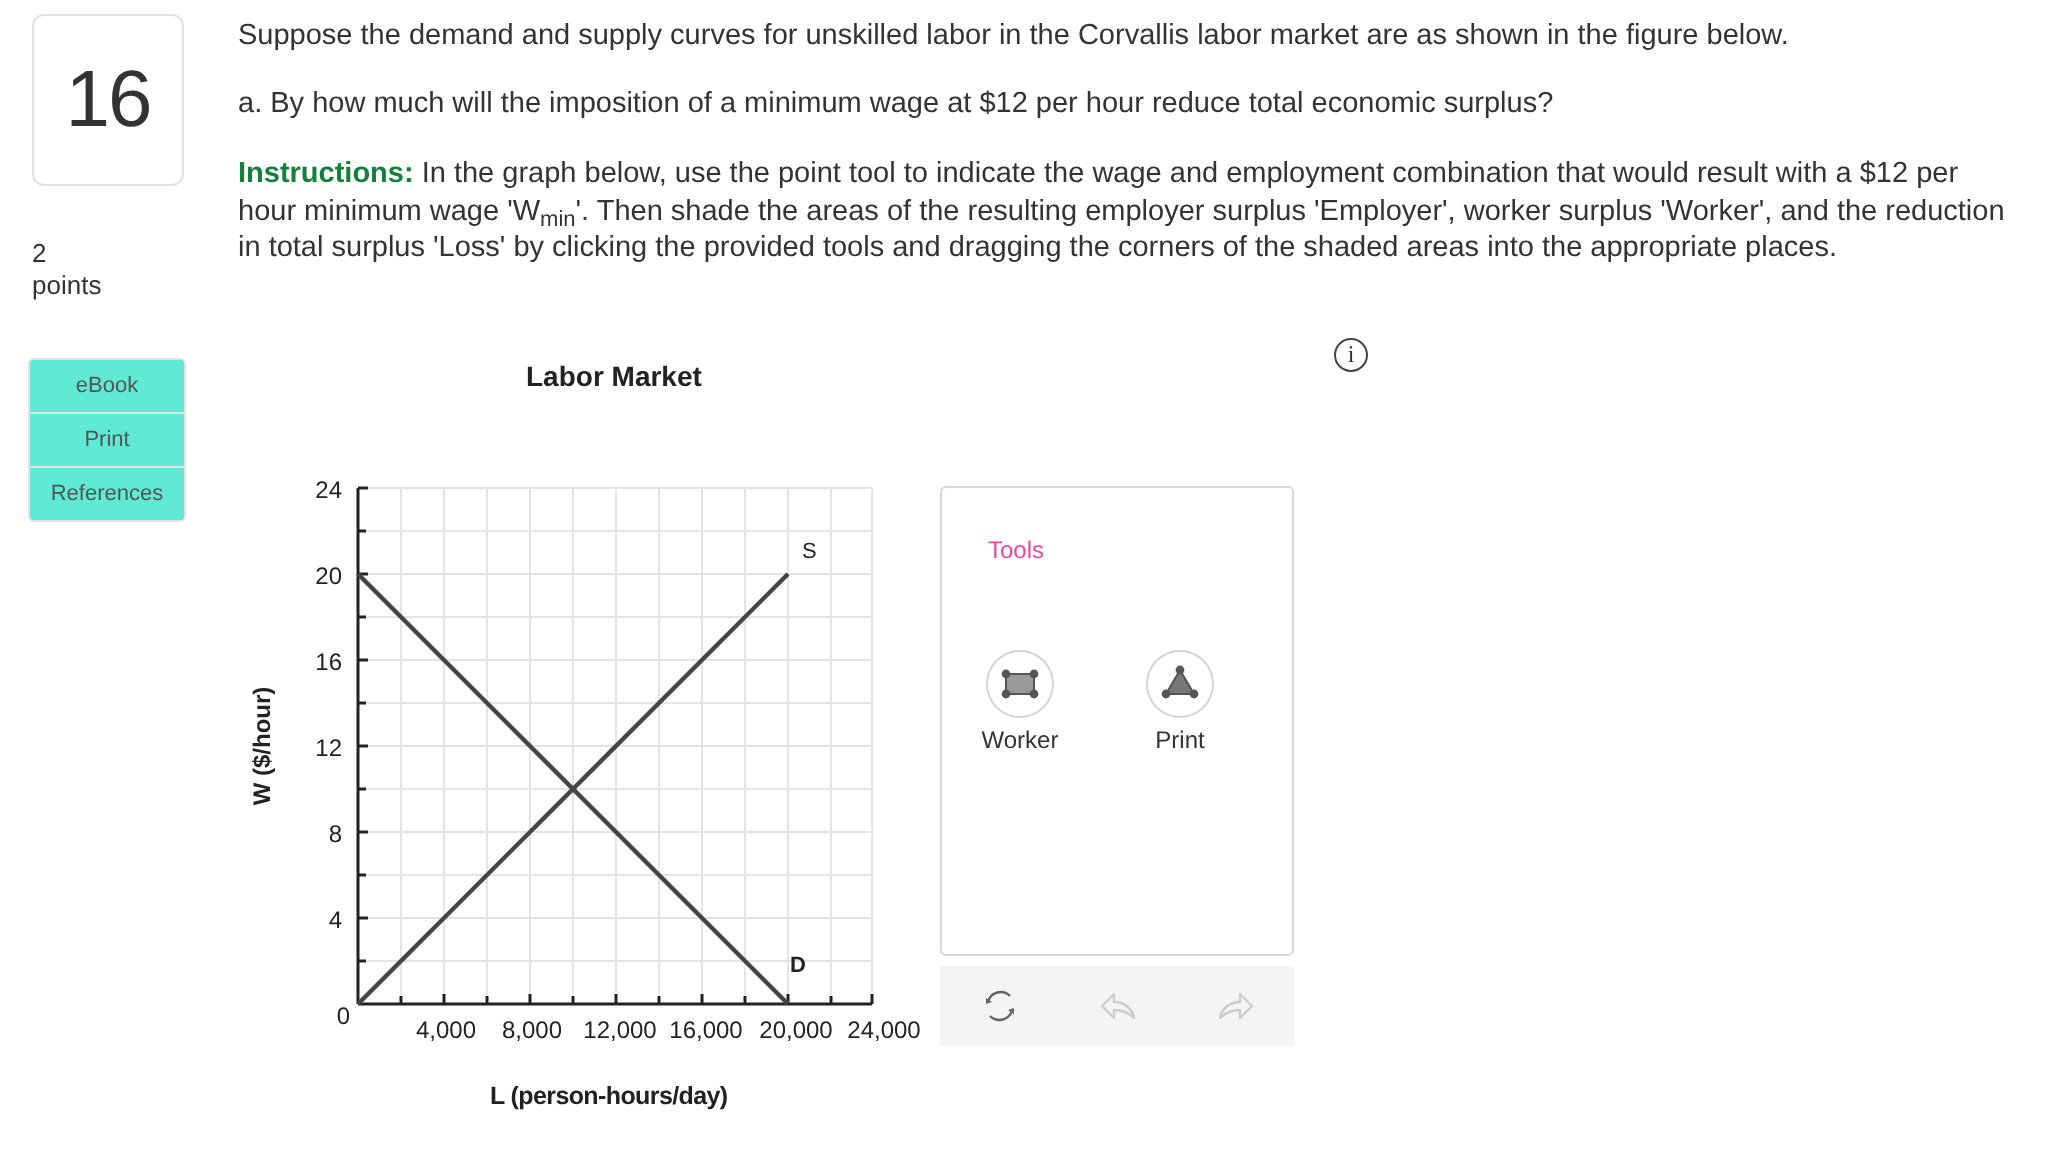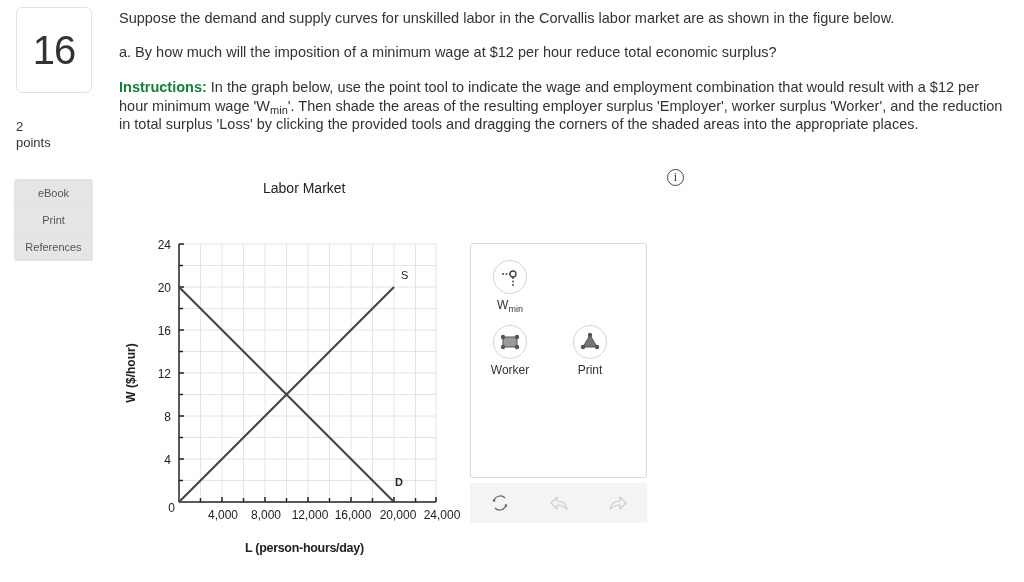--- a/index.html
+++ b/index.html
@@ -9,39 +9,39 @@
   .qnum-box {
     position: absolute; left: 16px; top: 7px; width: 76px; height: 86px;
     border: 1px solid #e2e2e2; border-radius: 6px;
     display: flex; align-items: center; justify-content: center;
     font-size: 40px; color: #333; font-weight: 400; letter-spacing: -1px;
   }
   .points { position: absolute; left: 16px; top: 119px; font-size: 13px; color: #333; line-height: 16px; }
   .side-links { position: absolute; left: 14px; top: 179px; width: 79px; }
   .side-link {
     display: block; height: 27px; border: 1px solid #e2e2e2; border-top: none;
-    font-size: 11px; color: #555; text-align: center; line-height: 26px; cursor: pointer; background: #e5e5e5;
+    font-size: 11px; color: #555; text-align: center; line-height: 26px; cursor: pointer; background: #5eead4;
   }
   .side-link:first-child { border-top: 1px solid #e2e2e2; height: 28px; border-radius: 3px 3px 0 0; }
   .side-link:last-child { border-radius: 0 0 3px 3px; }
 
   .prompt { position: absolute; left: 119px; top: 9px; font-size: 14.5px; color: #333; line-height: 18px; }
   .question { position: absolute; left: 119px; top: 43px; font-size: 14.5px; color: #333; line-height: 18px; }
   .instructions { position: absolute; left: 119px; top: 78px; width: 885px; font-size: 14.5px; color: #333; line-height: 18.5px; }
   .instructions .lbl { color: #15803d; font-weight: bold; }
   .instructions sub { font-size: 11px; vertical-align: -3px; line-height: 0; }
 
   .info-icon {
     position: absolute; left: 667px; top: 169px; width: 17px; height: 17px;
     border: 1.3px solid #444; border-radius: 50%;
     font-family: "Liberation Serif", serif; font-size: 12px; color: #333;
     text-align: center; line-height: 15px; cursor: pointer;
   }
 
-  .chart-title { position: absolute; left: 263px; top: 180px; font-size: 14px; font-weight: normal; color: #222; }
+  .chart-title { position: absolute; left: 263px; top: 180px; font-size: 14px; font-weight: bold; color: #222; }
 
   .graph-svg { position: absolute; left: 110px; top: 225px; }
 
   .tools-panel {
     position: absolute; left: 470px; top: 243px; width: 177px; height: 235px;
     border: 1px solid #d9d9d9; border-radius: 3px; background: #fff;
   }
   .tools-title {
     position: absolute; left: 18px; top: -8px; padding: 0 5px; background: #fff;
     font-size: 12px; color: #ec4899; margin-top: 32px;
@@ -174,30 +174,20 @@
   </g>
 
   <text transform="translate(135,373) rotate(-90)" text-anchor="middle" font-size="12" font-weight="bold" fill="#222" font-family="Liberation Sans, sans-serif">W ($/hour)</text>
 </svg>
 
 <div class="x-label">L (person-hours/day)</div>
 
 <div class="tools-panel">
   <div class="tools-title">Tools</div>
 
-  <div class="tool" style="left:4px; top:16px;">
-    <div class="tool-circle">
-      <svg width="20" height="20" viewBox="0 0 20 20">
-        <line x1="2" y1="7" x2="10" y2="7" stroke="#444" stroke-width="1.4" stroke-dasharray="2,1.5"></line>
-        <circle cx="13" cy="7" r="3" fill="#fff" stroke="#444" stroke-width="1.4"></circle>
-        <line x1="13" y1="10" x2="13" y2="19" stroke="#444" stroke-width="1.4" stroke-dasharray="2,1.5"></line>
-      </svg>
-    </div>
-    <div class="tool-label"><span>W</span><sub>min</sub></div>
-  </div>
 
 
   <div class="tool" style="left:4px; top:81px;">
     <div class="tool-circle">
       <svg width="22" height="20" viewBox="0 0 22 20">
         <polygon points="4,5 18,5 18,15 4,15" fill="#999" stroke="#555" stroke-width="1"></polygon>
         <circle cx="4" cy="5" r="2.2" fill="#555"></circle>
         <circle cx="18" cy="5" r="2.2" fill="#555"></circle>
         <circle cx="4" cy="15" r="2.2" fill="#555"></circle>
         <circle cx="18" cy="15" r="2.2" fill="#555"></circle>

